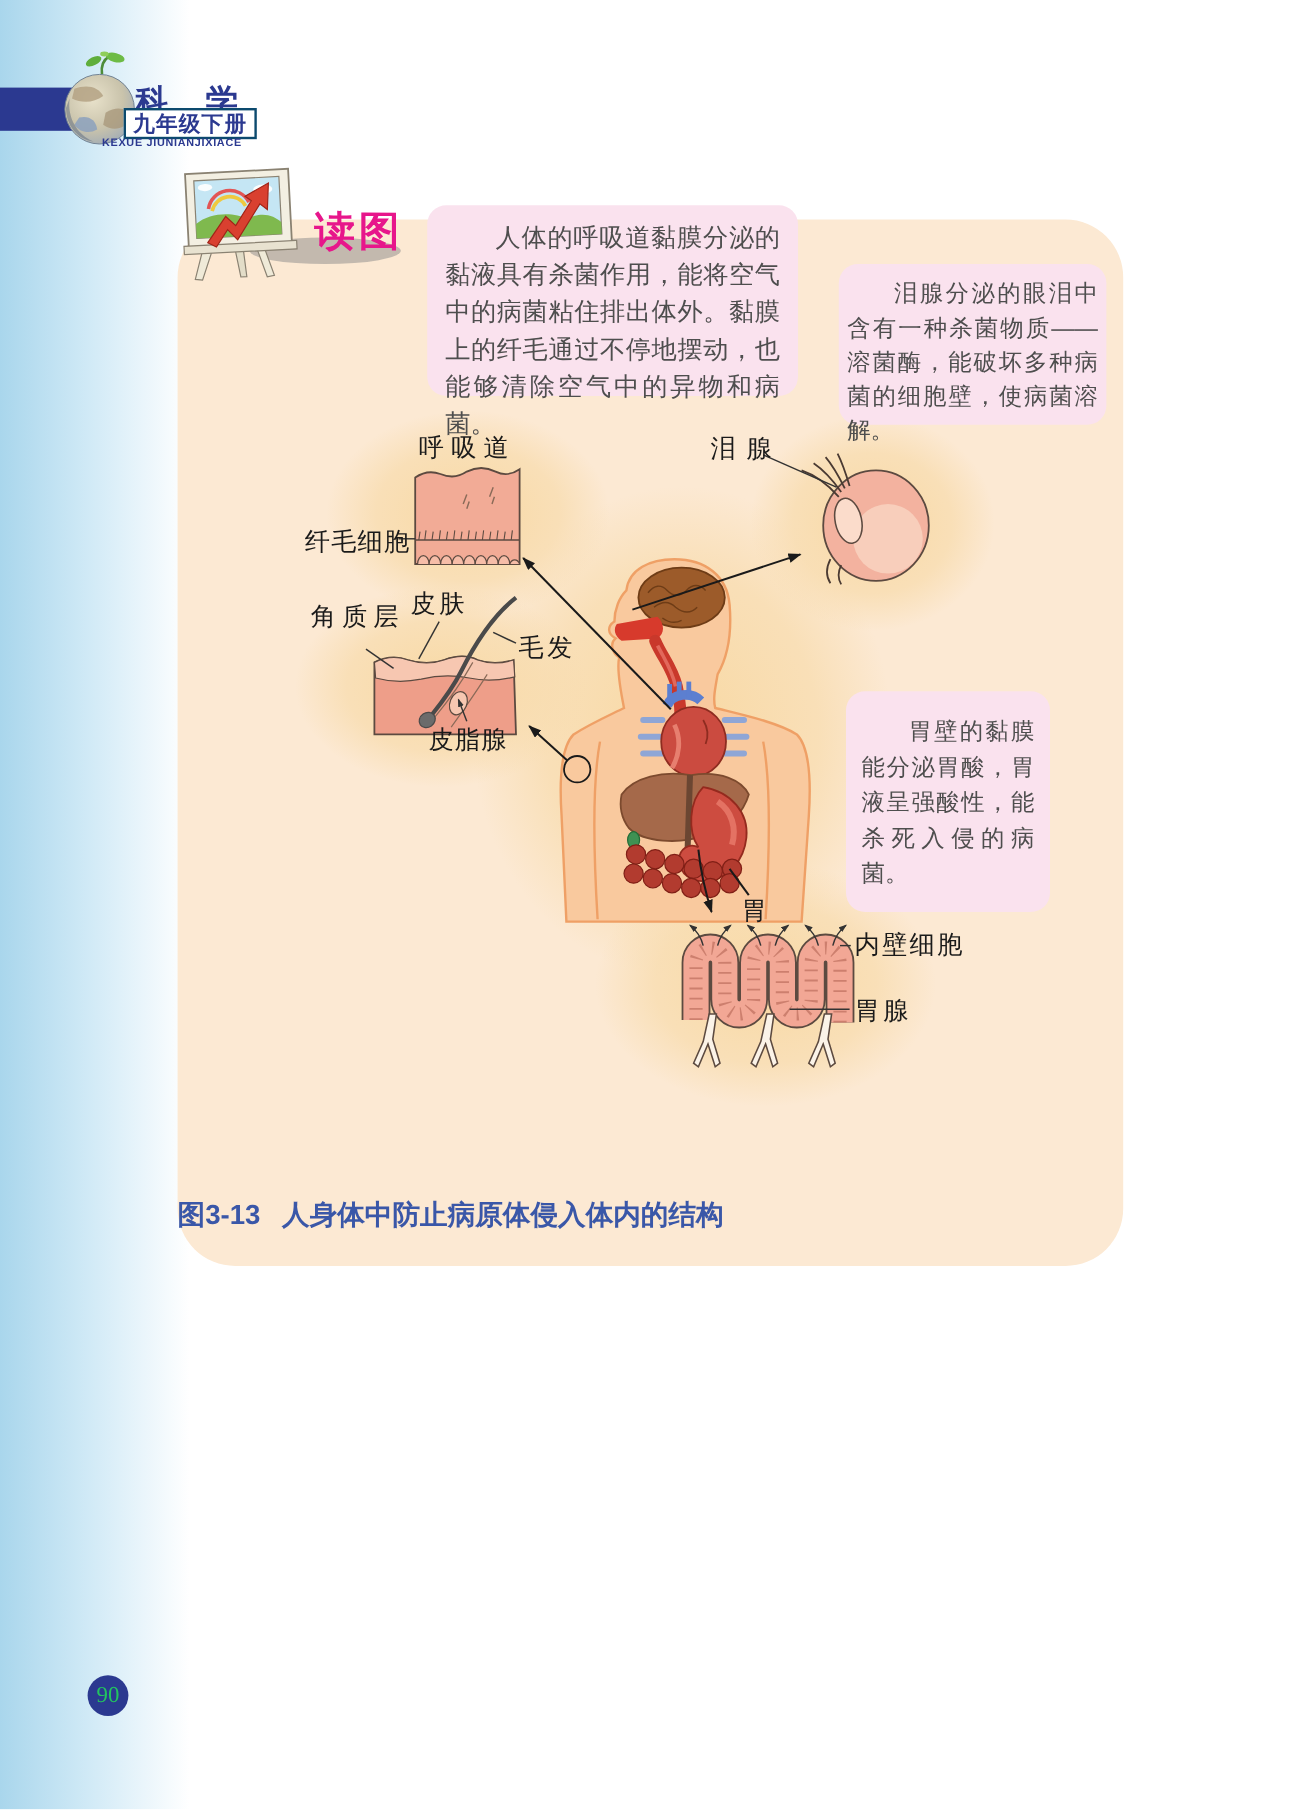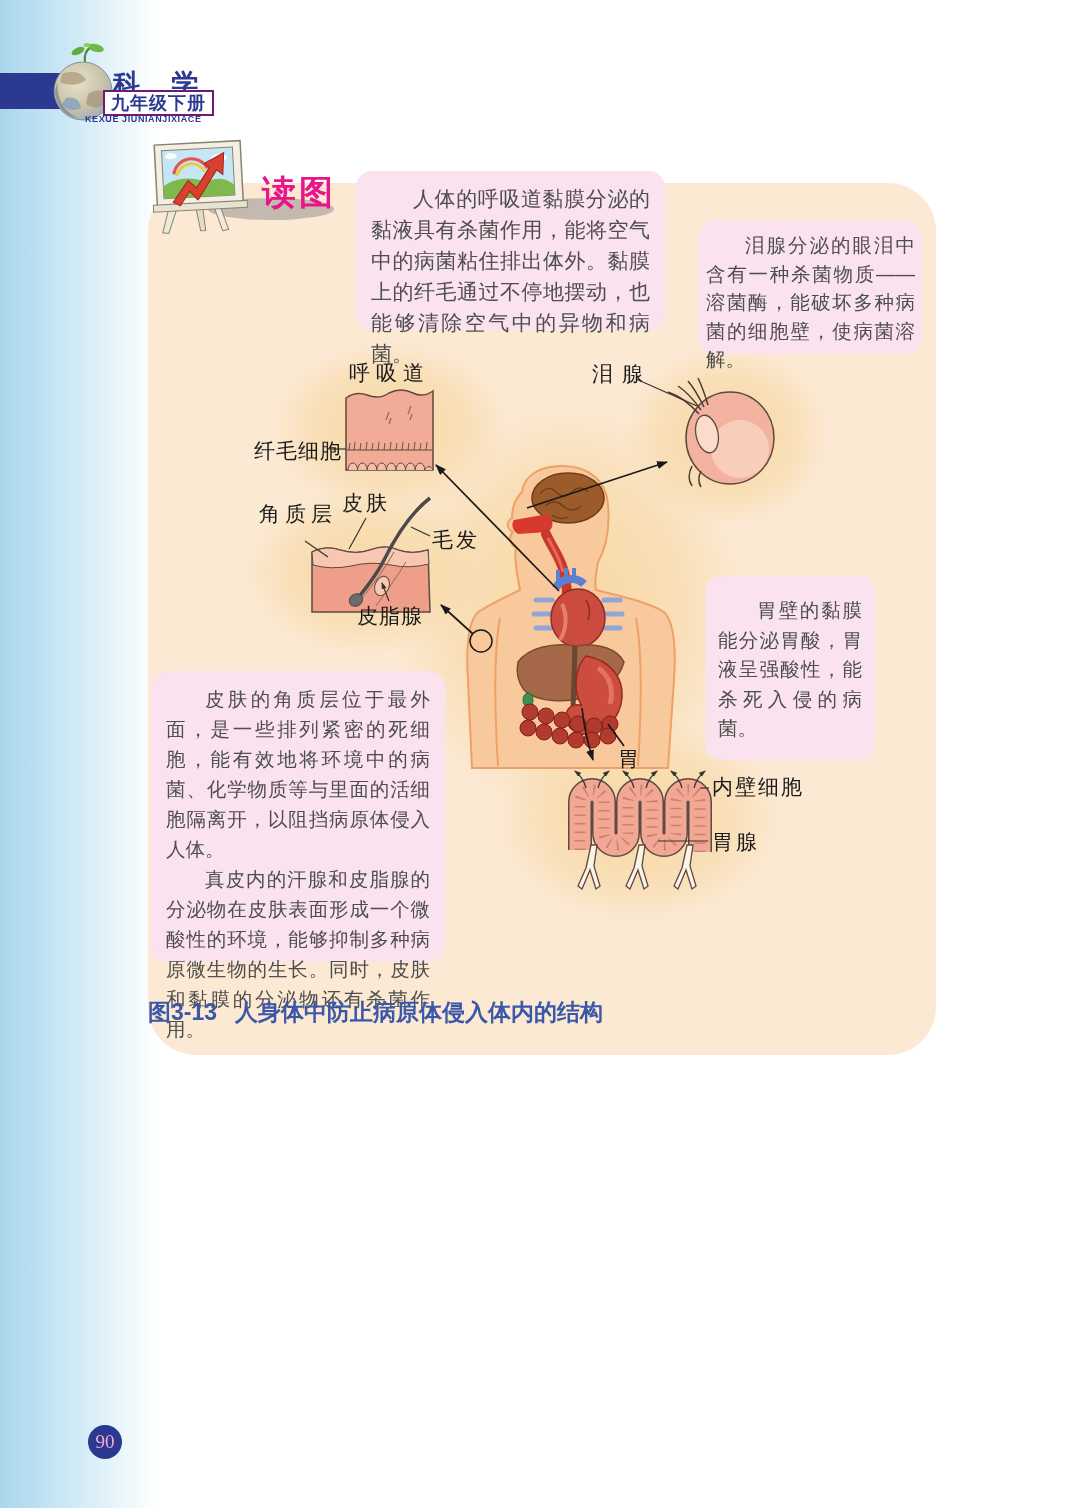--- a/index.html
+++ b/index.html
@@ -5,21 +5,21 @@
   html,body{margin:0;padding:0;}
   .page{position:relative;width:1082px;height:1508px;background:#ffffff;overflow:hidden;
         font-family:"Liberation Sans",sans-serif;}
   .blue-strip{position:absolute;left:0;top:0;width:158px;height:1508px;
         background:linear-gradient(to right,#a9d6ec 0%,#cfe9f6 45%,#ffffff 100%);}
   
   .banner{position:absolute;left:0;top:73px;width:104px;height:36px;background:#2b3990;}
   .logo{position:absolute;left:48px;top:42px;width:72px;height:82px;}
   .h-title{position:absolute;left:113px;top:66px;font-size:27px;font-weight:bold;color:#2b3990;
         letter-spacing:12px;font-family:"Liberation Sans",sans-serif;}
-  .h-sub{position:absolute;left:103px;top:90px;border:2px solid #701a75;background:#fff;
+  .h-sub{position:absolute;left:103px;top:90px;border:2px solid #0c4a6e;background:#fff;
         color:#2b3990;font-size:18px;font-weight:bold;padding:0 6px;line-height:22px;letter-spacing:1px;}
   .h-pinyin{position:absolute;left:85px;top:114px;font-size:9px;font-weight:bold;color:#2b3990;letter-spacing:0.6px;}
   
   .cream-panel{position:absolute;left:148px;top:183px;width:788px;height:872px;border-radius:48px;background:#fce9d3;}
   .read-icon{position:absolute;left:146px;top:139px;width:210px;height:102px;}
   .read-label{position:absolute;left:262px;top:170px;font-size:34px;font-weight:bold;color:#e7168b;letter-spacing:3px;}
   
   .bubble{position:absolute;background:#fae2ee;border-radius:16px;color:#4e4e4e;text-align:justify;}
   .bubble p{margin:0;text-indent:2em;}
   .b1{left:356px;top:171px;width:279px;height:135px;padding:12px 15px;font-size:21px;line-height:31px;}
@@ -42,23 +42,23 @@
   .l-weixian{left:712px;top:828px;letter-spacing:3px;}
   
   .caption{position:absolute;left:148px;top:997px;width:788px;text-align:left;color:#3a57a8;
         font-weight:bold;font-size:23px;}
   .caption .num{margin-right:18px;}
   
   .bodytext{position:absolute;left:143px;top:1096px;width:824px;font-family:"Liberation Serif",serif;
         font-size:25px;line-height:44px;color:#000;text-align:justify;}
   .bodytext p{margin:0;text-indent:2em;}
   
-  .pagenum{position:absolute;left:88px;top:1396px;width:34px;height:34px;border-radius:50%;
-        background:#2b3990;color:#f9a8d4;font-size:19px;font-family:"Liberation Serif",serif;
-        display:flex;align-items:center;justify-content:center;margin-top:29px;}
+  .pagenum{position:absolute;left:73px;top:1396px;width:34px;height:34px;border-radius:50%;
+        background:#2b3990;color:#22c55e;font-size:19px;font-family:"Liberation Serif",serif;
+        display:flex;align-items:center;justify-content:center;}
 </style>
 </head>
 <body>
 
 <div class="page">
   <div class="blue-strip"></div>
 
   <div class="banner"></div>
   <svg class="logo" viewBox="0 0 72 82">
     <defs>
@@ -287,24 +287,20 @@
 
   <div class="bubble b1">
     <p>人体的呼吸道黏膜分泌的黏液具有杀菌作用，能将空气中的病菌粘住排出体外。黏膜上的纤毛通过不停地摆动，也能够清除空气中的异物和病菌。</p>
   </div>
   <div class="bubble b2">
     <p>泪腺分泌的眼泪中含有一种杀菌物质——溶菌酶，能破坏多种病菌的细胞壁，使病菌溶解。</p>
   </div>
   <div class="bubble b3">
     <p>胃壁的黏膜能分泌胃酸，胃液呈强酸性，能杀死入侵的病菌。</p>
   </div>
-  <div class="bubble b4">
-    <p>皮肤的角质层位于最外面，是一些排列紧密的死细胞，能有效地将环境中的病菌、化学物质等与里面的活细胞隔离开，以阻挡病原体侵入人体。</p>
-    <p>真皮内的汗腺和皮脂腺的分泌物在皮肤表面形成一个微酸性的环境，能够抑制多种病原微生物的生长。同时，皮肤和黏膜的分泌物还有杀菌作用。</p>
-  </div>
 
   <div class="dlabel l-huxidao">呼吸道</div>
   <div class="dlabel l-xianmao">纤毛细胞</div>
   <div class="dlabel l-leixian">泪腺</div>
   <div class="dlabel l-jiaozhiceng">角质层</div>
   <div class="dlabel l-pifu">皮肤</div>
   <div class="dlabel l-maofa">毛发</div>
   <div class="dlabel l-pizhixian">皮脂腺</div>
   <div class="dlabel l-wei">胃</div>
   <div class="dlabel l-neibi">内壁细胞</div>

